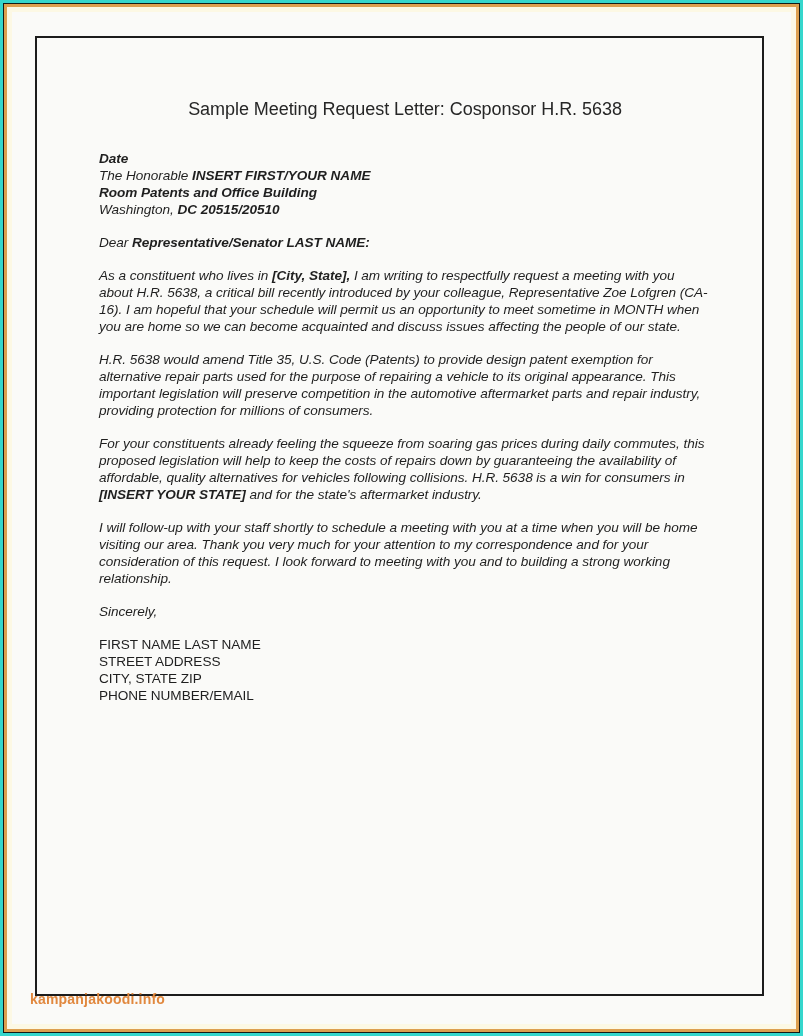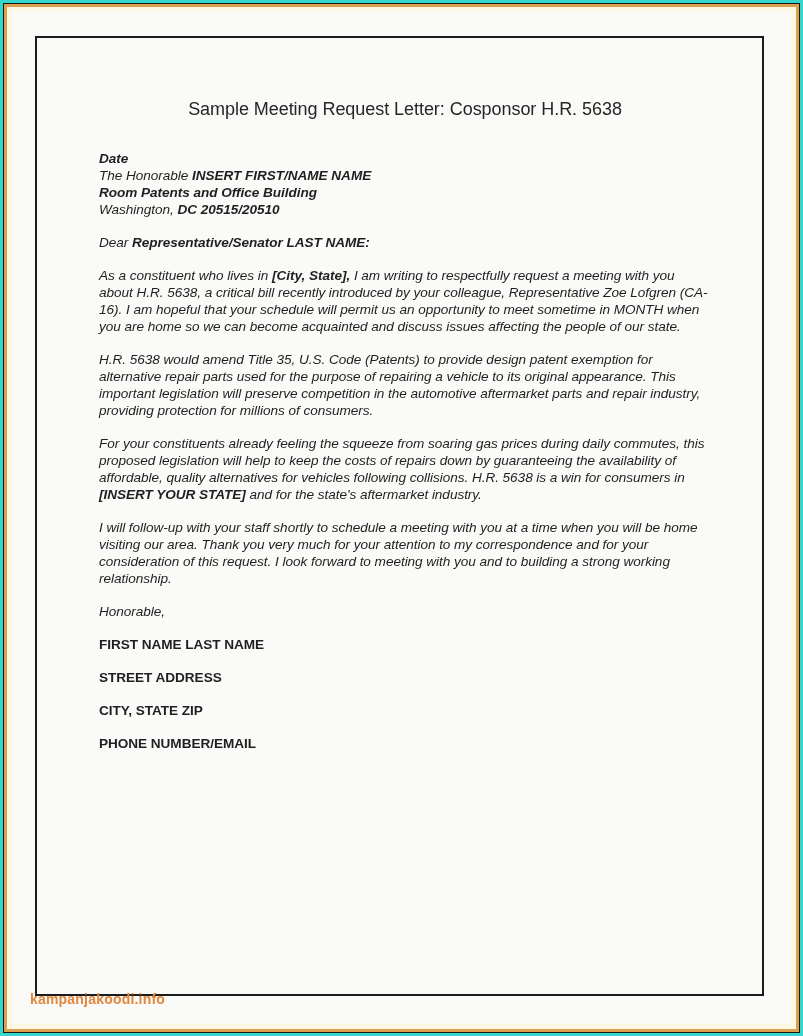--- a/index.html
+++ b/index.html
@@ -44,21 +44,21 @@
     line-height: 21px;
     text-align: center;
     color: #262626;
     margin: 0 0 30px 0;
     font-weight: normal;
   }
   .block { margin: 0 0 16px 0; font-style: italic; }
   .line  { white-space: nowrap; }
   b, .b  { font-weight: bold; }
 
-  .signature div { font-weight: bold; margin-top: 16px; }
+  .signature div { font-weight: normal; }
 
   .watermark {
     position: absolute;
     left: 30px; top: 991px;
     font-size: 14px;
     font-weight: 600;
     color: #e1883e;
     letter-spacing: 0.2px;
     z-index: 5;
   }
@@ -73,36 +73,36 @@
   <div class="page"></div>
 
   <div class="doc-border"></div>
 
   <div class="letter">
 
     <h1 class="letter-title">Sample Meeting Request Letter: Cosponsor H.R. 5638</h1>
 
     <div class="block">
       <div class="line b">Date</div>
-      <div class="line"><span>The Honorable </span><b>INSERT FIRST/NAME NAME</b></div>
+      <div class="line"><span>The Honorable </span><b>INSERT FIRST/YOUR NAME</b></div>
       <div class="line b">Room Patents and Office Building</div>
       <div class="line"><span>Washington, </span><b>DC 20515/20510</b></div>
     </div>
 
     <div class="block"><span>Dear </span><b>Representative/Senator LAST NAME:</b></div>
 
     <p class="block"><span>As a constituent who lives in </span><b>[City, State],</b><span> I am writing to respectfully request a meeting with you about H.R. 5638, a critical bill recently introduced by your colleague, Representative Zoe Lofgren  (CA-16). I am hopeful that your schedule will permit us an opportunity to meet sometime in MONTH when you are home so we can become acquainted and discuss issues affecting the people of our state.</span></p>
 
     <p class="block">H.R. 5638 would amend Title 35, U.S. Code (Patents) to provide design patent exemption for alternative repair parts used for the purpose of repairing a vehicle to its original appearance. This important legislation will preserve competition in the automotive aftermarket parts and repair industry, providing protection for millions of consumers.</p>
 
     <p class="block"><span>For your constituents already feeling the squeeze from soaring gas prices during daily commutes, this proposed legislation will help to keep the costs of repairs down by guaranteeing the availability of affordable, quality alternatives for vehicles following collisions. H.R. 5638 is a win for consumers in </span><b>[INSERT YOUR STATE]</b><span> and for the state's aftermarket industry.</span></p>
 
     <p class="block">I will follow-up with your staff shortly to schedule a meeting with you at a time when you will be home visiting our area. Thank you very much for your attention to my correspondence and for your consideration of this request. I look forward to meeting with you and to building a strong working relationship.</p>
 
-    <div class="block">Honorable,</div>
+    <div class="block">Sincerely,</div>
 
     <div class="signature">
       <div>FIRST NAME LAST NAME</div>
       <div>STREET ADDRESS</div>
       <div>CITY, STATE ZIP</div>
       <div>PHONE NUMBER/EMAIL</div>
     </div>
 
   </div>
 

